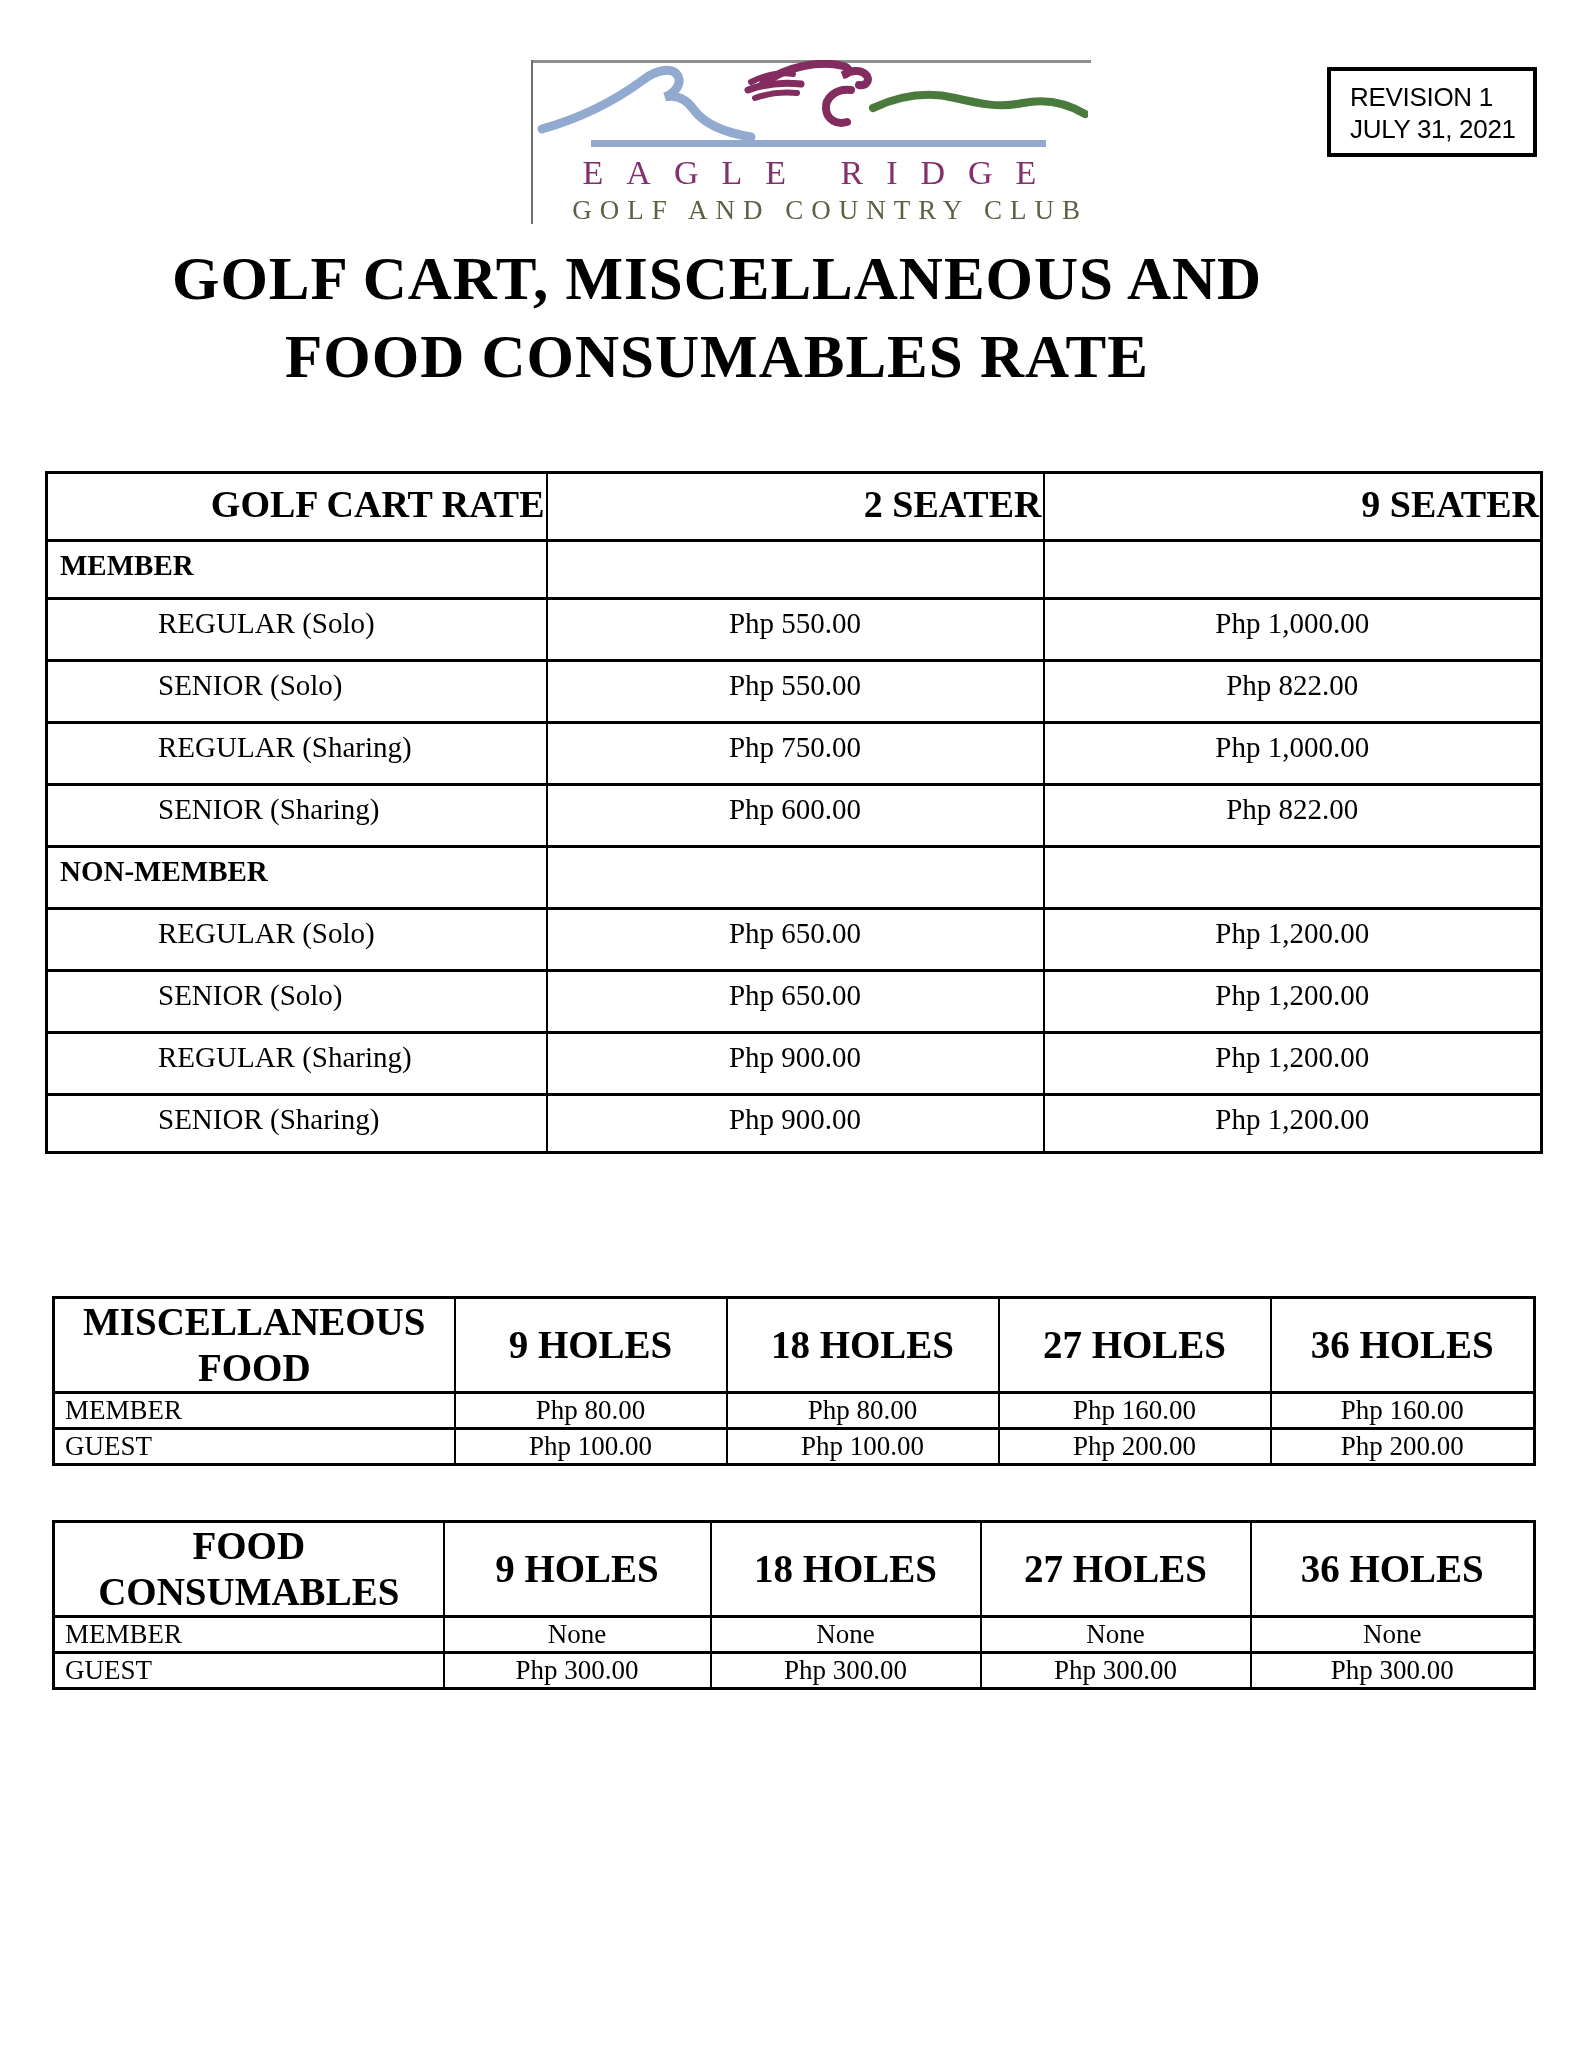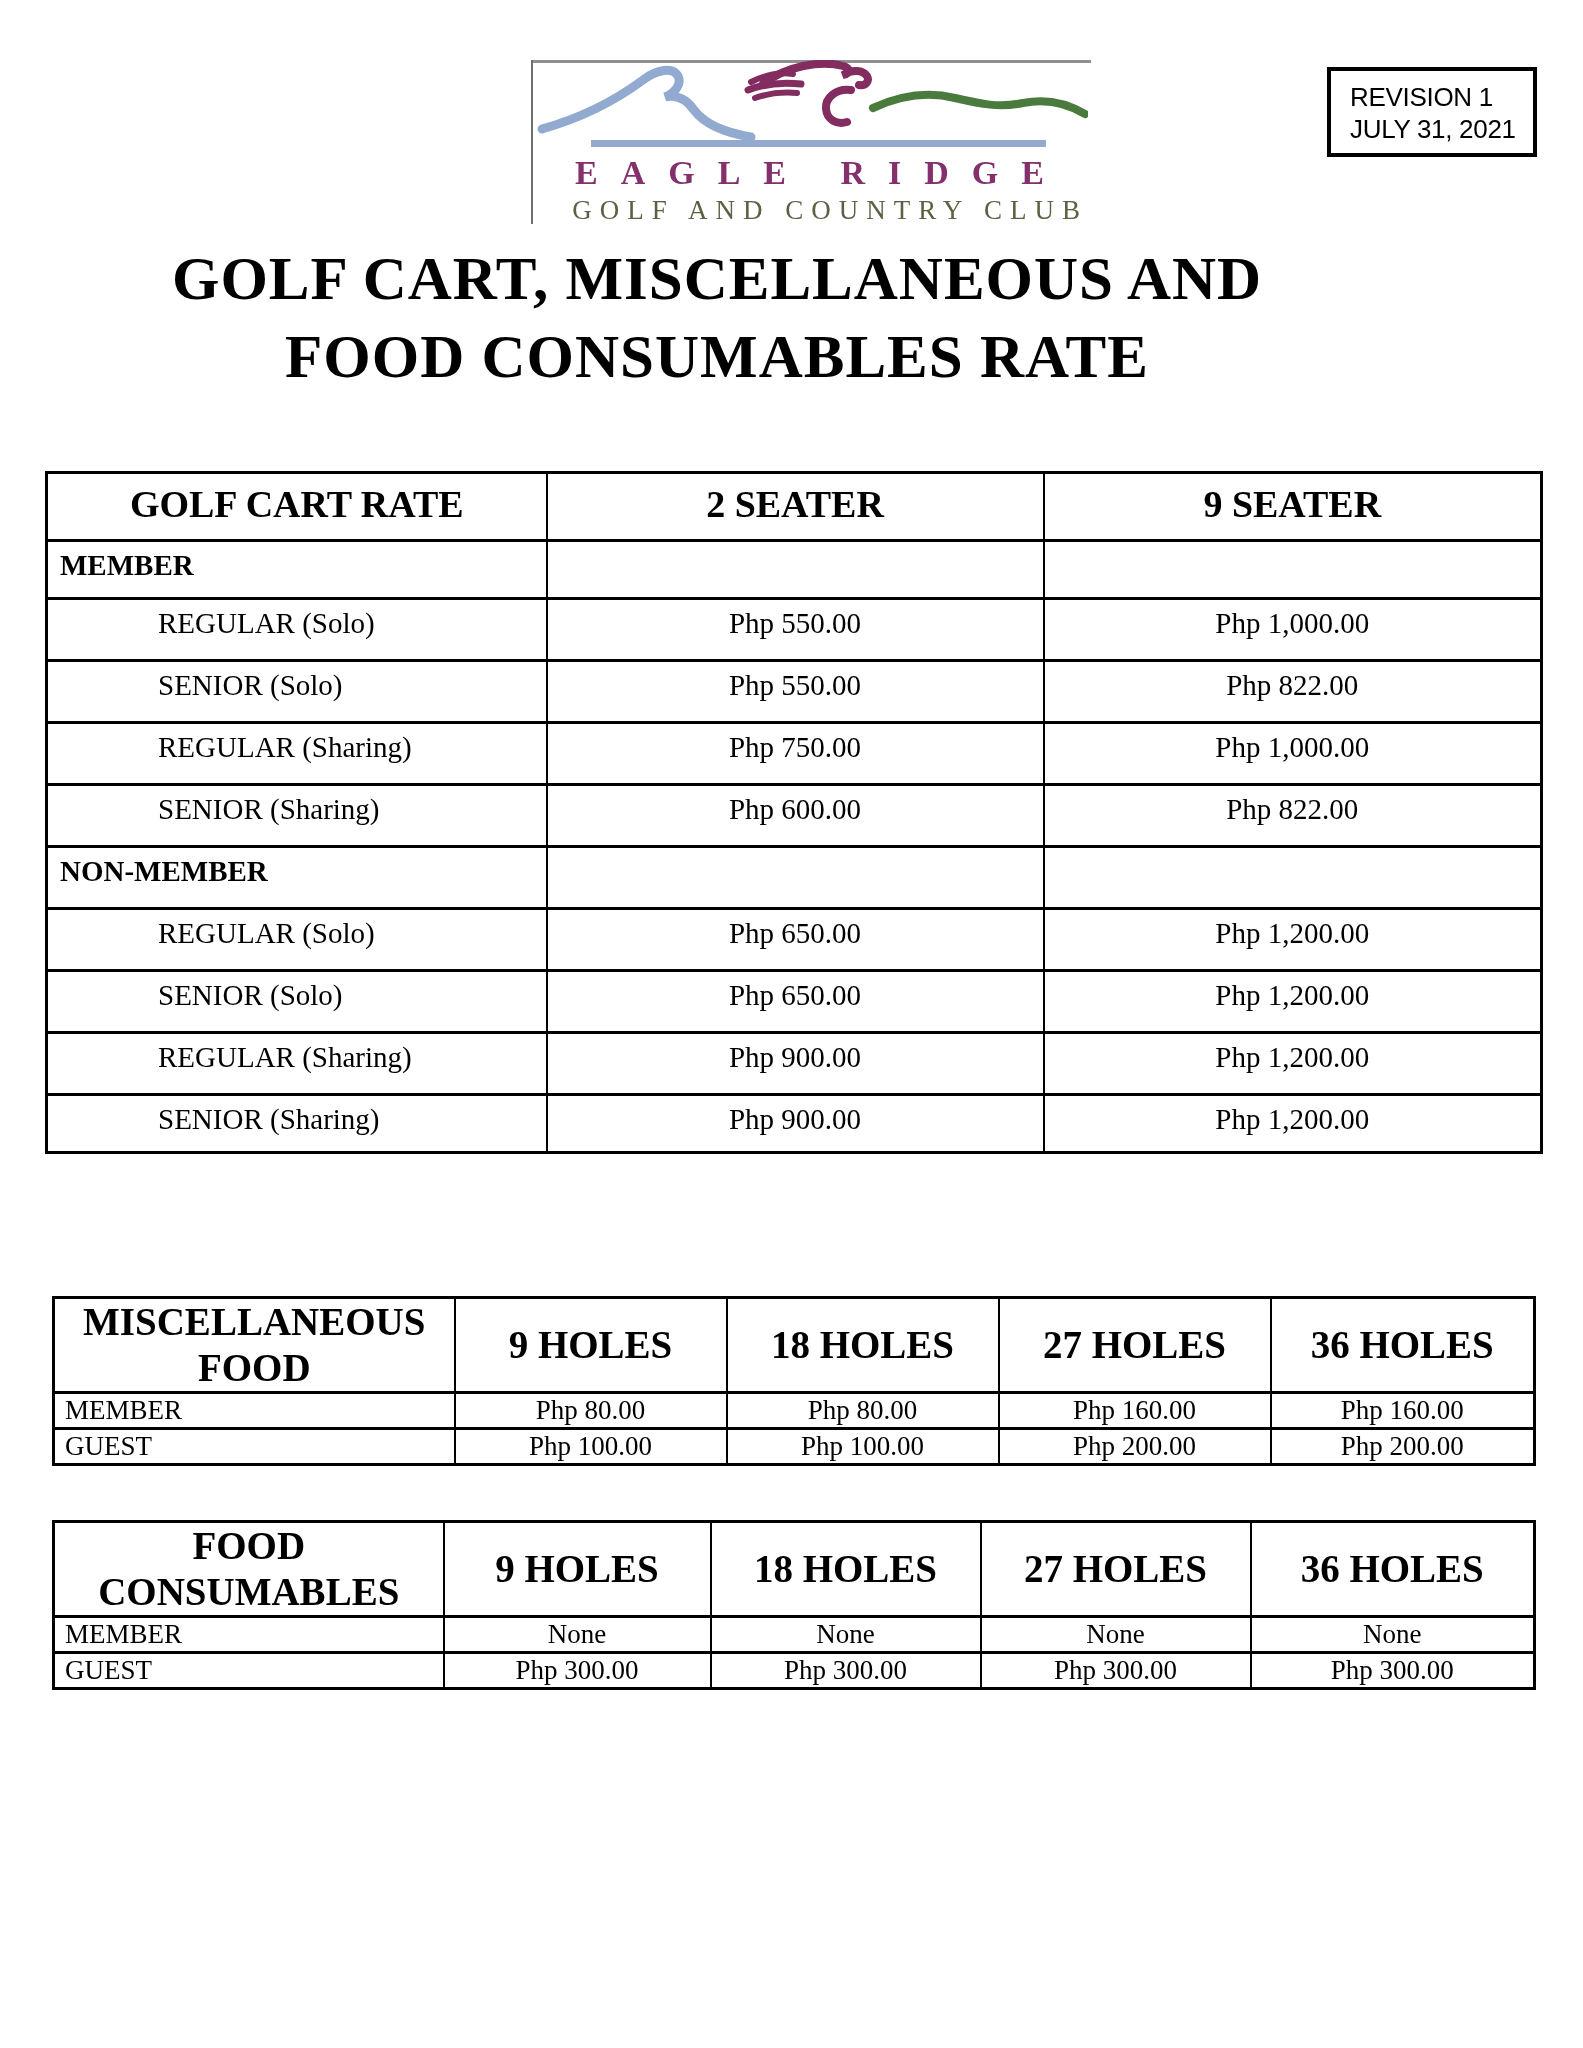--- a/index.html
+++ b/index.html
@@ -15,21 +15,21 @@
 
   
   .scan-top-line{position:absolute;left:531px;top:60px;width:560px;height:3px;background:#8f8f8f;}
   .scan-left-line{position:absolute;left:531px;top:60px;width:2px;height:164px;background:#6f6f6f;}
 
   
   .logo{position:absolute;left:531px;top:60px;width:557px;height:166px;}
   .logo svg{position:absolute;left:0;top:0;}
   .logo-name{
     position:absolute;top:96px;left:0;width:100%;
-    text-align:center;font-size:34px;font-weight:700;line-height:1;
+    text-align:center;font-size:34px;font-weight:400;line-height:1;
     letter-spacing:23px;text-indent:23px;color:#83306c;white-space:nowrap;
   }
   .logo-sub{
     position:absolute;top:137px;left:0;width:100%;
     text-align:right;font-size:27px;font-weight:400;line-height:1;
     letter-spacing:8px;text-indent:8px;color:#5c6144;white-space:nowrap;
   }
 
   
   .revision{
@@ -46,21 +46,21 @@
     text-align:center;font-size:61px;line-height:78px;font-weight:700;
     letter-spacing:1px;
   }
 
   
   table{position:absolute;border-collapse:collapse;table-layout:fixed;background:#fff;border:3px solid #000;}
   td,th{border:2px solid #000;border-top-width:3px;border-bottom-width:3px;overflow:hidden;}
 
   
   .t1{left:45px;top:471px;width:1495px;}
-  .t1 th{vertical-align:top;padding-top:8px;font-size:38px;font-weight:700;text-align:center;}
+  .t1 th{vertical-align:top;padding-top:8px;font-size:38px;font-weight:700;text-align:right;}
   .t1 td{vertical-align:top;padding-top:7px;font-size:29px;}
   .t1 .r-head{height:68px;}
   .t1 .r-sec{height:58px;}
   .t1 .r-data{height:62px;}
   .t1 .sec-label{font-weight:700;text-align:left;padding-left:12px;}
   .t1 .lbl{text-align:left;padding-left:110px;}
   .t1 .val{text-align:center;}
 
   
   .small th{font-size:39px;font-weight:700;text-align:center;vertical-align:middle;line-height:1.18;padding:0 14px;}

